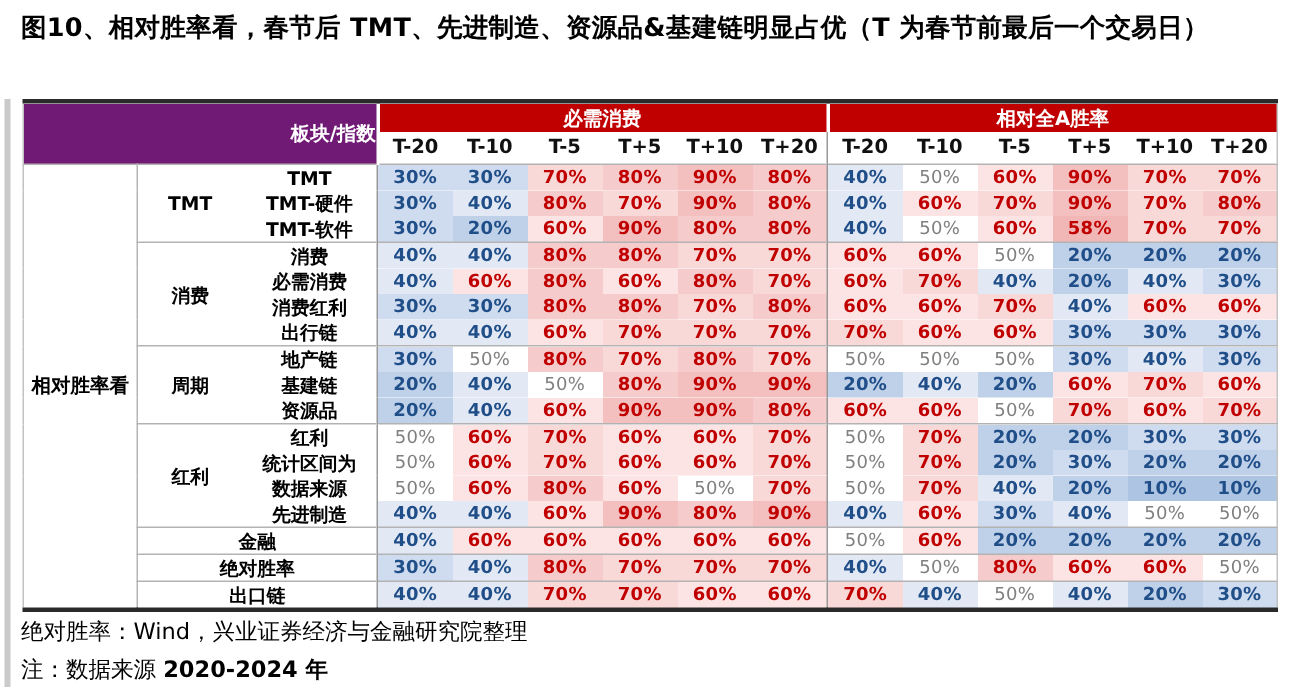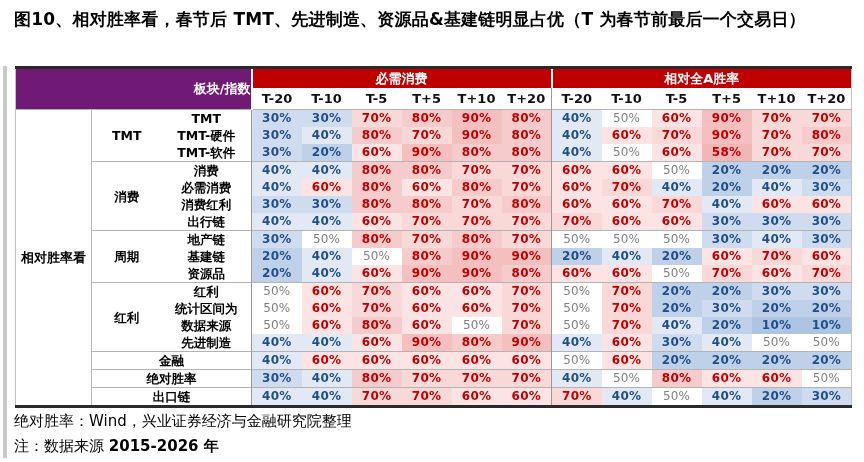--- a/index.html
+++ b/index.html
@@ -333,14 +333,14 @@
           <td class="val lo" style="background: rgb(226, 233, 245);">40%</td>
           <td class="val mid" style="background: rgb(255, 255, 255);">50%</td>
           <td class="val lo" style="background: rgb(226, 233, 245);">40%</td>
           <td class="val lo" style="background: rgb(191, 208, 233);">20%</td>
           <td class="val lo" style="background: rgb(207, 219, 239);">30%</td>
         </tr>
       </tbody>
   </table>
 
   <div class="src">绝对胜率：Wind，兴业证券经济与金融研究院整理</div>
-  <div class="note"><span>注：数据来源 </span><span class="b">2015-2026 年</span></div>
+  <div class="note"><span>注：数据来源 </span><span class="b">2020-2024 年</span></div>
 </div>
 
 </body></html>

